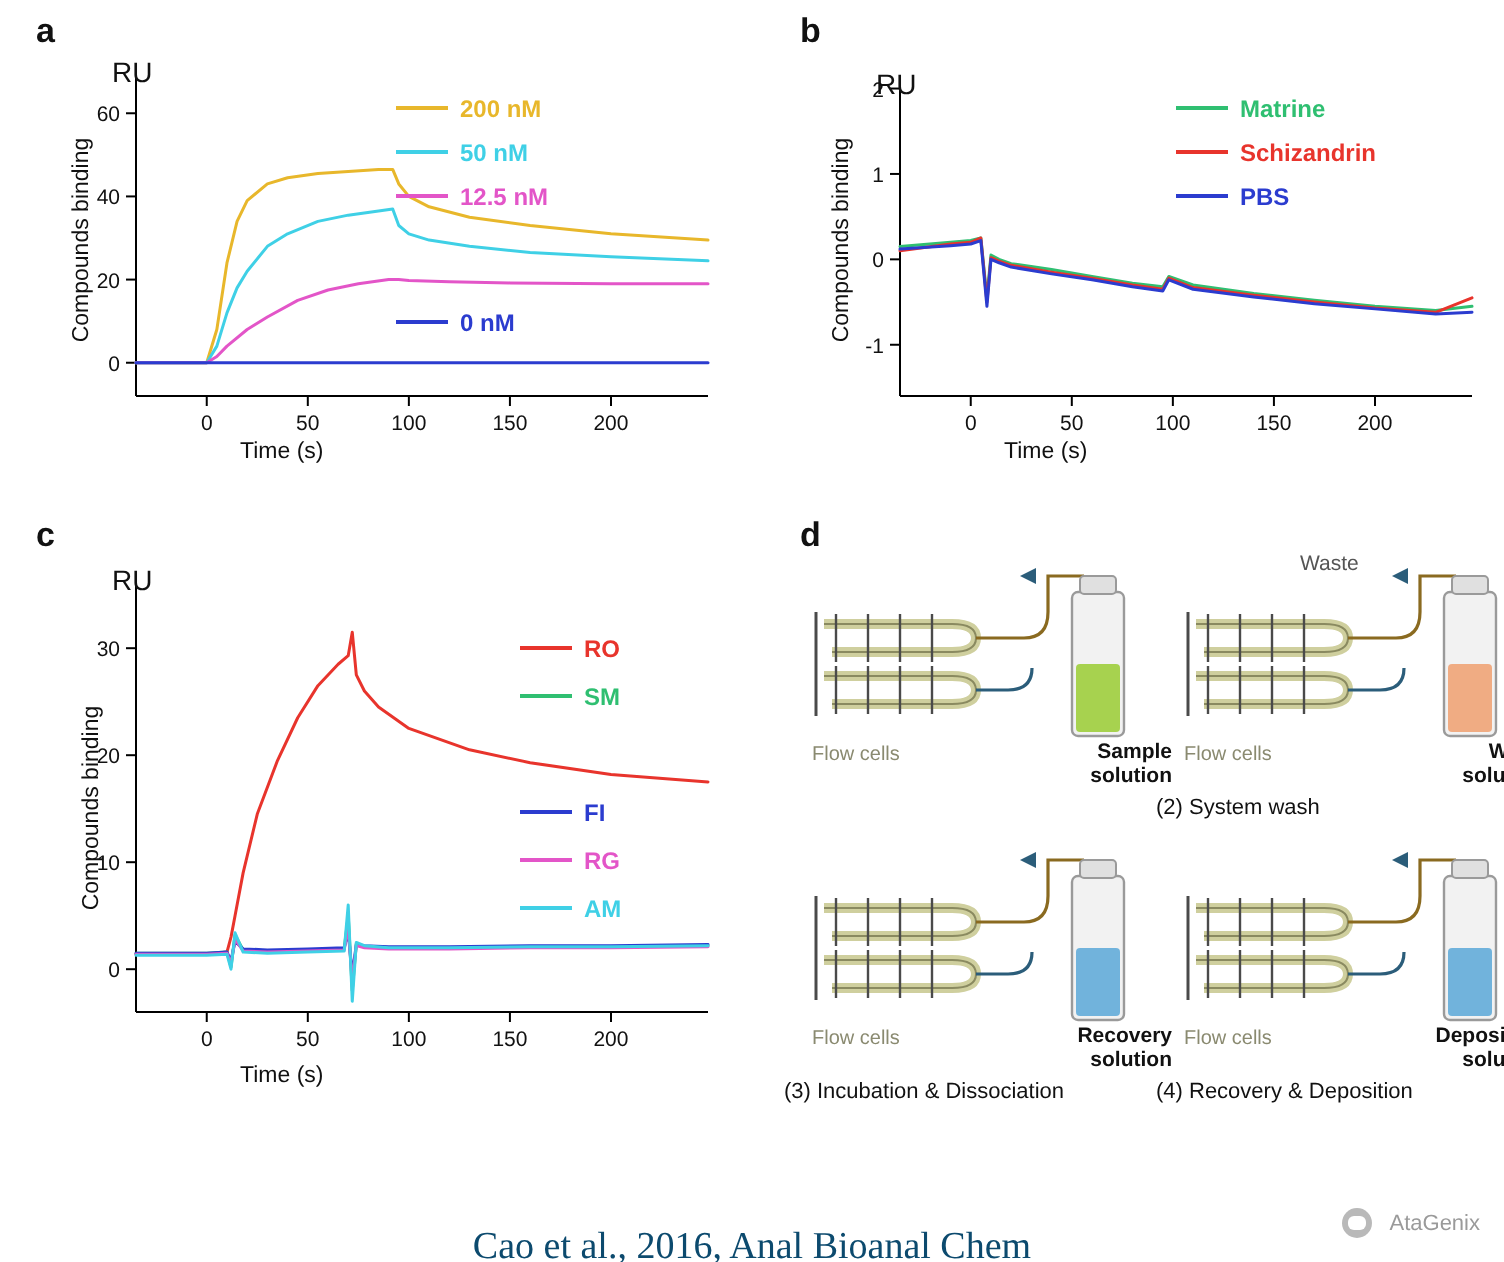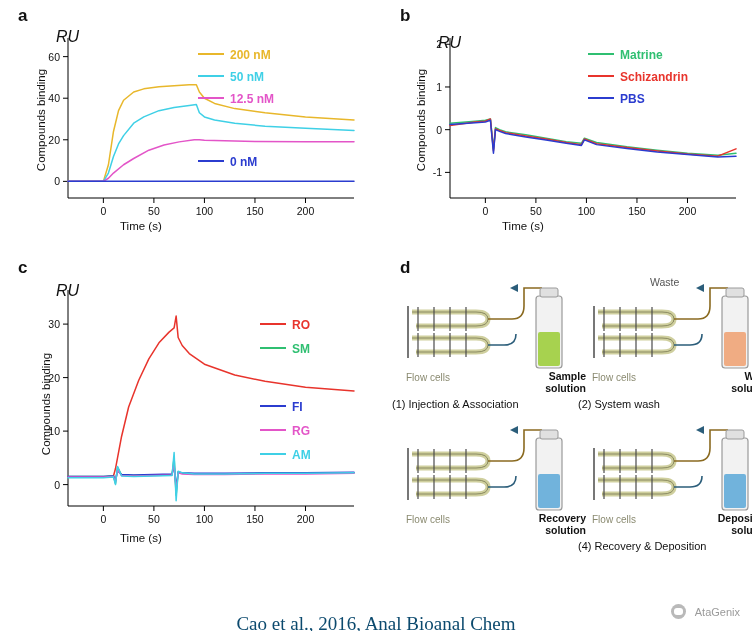--- a/index.html
+++ b/index.html
@@ -1,20 +1,20 @@
 <!DOCTYPE html>
 <html><head>
 <meta charset="utf-8">
 <style>
   html,body{margin:0;padding:0;}
   body{width:752px;height:631px;background:#ffffff;font-family:"Liberation Sans",sans-serif;overflow:hidden;position:relative;}
   .fig{position:absolute;}
   .panel-letter{font-weight:bold;font-size:17px;color:#111;}
   .axis-label{font-size:11.5px;color:#111;}
-  .ru{font-size:16px;color:#111;font-style:italic;}
+  .ru{font-size:14px;color:#111;}
   svg{display:block;}
   .caption{font-size:19px;color:#0c4a6e;font-family:"Liberation Serif",serif;margin-top:48px;}
   .dgram-sub{font-size:11px;color:#111;}
   .sol-label{font-size:10.5px;font-weight:bold;text-align:right;line-height:1.15;}
   .wm{position:absolute;display:flex;align-items:center;gap:9px;color:#9a9a9a;font-size:11px;}
   .wm-circle{width:15px;height:15px;border-radius:50%;background:#b9b9b9;position:relative;}
   .wm-circle:after{content:"";position:absolute;left:3px;top:4px;width:9px;height:7px;border-radius:3px;background:#fff;}
 </style>
 </head>
 <body>
@@ -163,21 +163,20 @@
           <line x1="16" y1="56" x2="16" y2="82" stroke="#4a4a4a" stroke-width="1.5"></line>
           <path d="M96 43 H120 Q132 43 132 30 V12 H150" fill="none" stroke="#8a6a20" stroke-width="1.6"></path>
           <path d="M96 69 H112 Q124 69 124 58" fill="none" stroke="#2b5d7a" stroke-width="1.6"></path>
           <path d="M118 12 l8 -4 v8 z" fill="#2b5d7a"></path>
           <rect x="144" y="20" width="26" height="72" rx="3" fill="#f2f2f2" stroke="#9a9a9a" stroke-width="1.2"></rect>
           <rect x="146" y="56" width="22" height="34" rx="2" fill="#9acd32" opacity="0.85"></rect>
           <rect x="148" y="12" width="18" height="9" rx="2" fill="#e0e0e0" stroke="#9a9a9a" stroke-width="1"></rect>
         </svg>
         <div style="position: absolute; left: 14px; top: 96px; font-size: 10px; color: rgb(138, 138, 112);">Flow cells</div>
         <div class="sol-label" style="position: absolute; left: 120px; top: 94px; width: 74px; color: rgb(17, 17, 17);">Sample<br>solution</div>
-        <div class="dgram-sub" style="position: absolute; left: 0px; top: 122px; width: 186px;">(1) Injection &amp; Association</div>
       </div>
       <div style="position: absolute; left: 186px; top: 0px; width: 176px; height: 138px;">
         <svg width="176" height="108">
           <path d="M20 36 H84 Q96 36 96 43 Q96 50 84 50 H24" fill="none" stroke="#cfcf9e" stroke-width="5"></path>
           <path d="M20 36 H84 Q96 36 96 43 Q96 50 84 50 H24" fill="none" stroke="#8a8a60" stroke-width="1"></path>
           <line x1="26" y1="31" x2="26" y2="55" stroke="#4a4a4a" stroke-width="1.2"></line>
           <line x1="42" y1="31" x2="42" y2="55" stroke="#4a4a4a" stroke-width="1.2"></line>
           <line x1="58" y1="31" x2="58" y2="55" stroke="#4a4a4a" stroke-width="1.2"></line>
           <line x1="74" y1="31" x2="74" y2="55" stroke="#4a4a4a" stroke-width="1.2"></line>
           <line x1="16" y1="30" x2="16" y2="56" stroke="#4a4a4a" stroke-width="1.5"></line>
@@ -218,20 +217,21 @@
           <line x1="16" y1="56" x2="16" y2="82" stroke="#4a4a4a" stroke-width="1.5"></line>
           <path d="M96 43 H120 Q132 43 132 30 V12 H150" fill="none" stroke="#8a6a20" stroke-width="1.6"></path>
           <path d="M96 69 H112 Q124 69 124 58" fill="none" stroke="#2b5d7a" stroke-width="1.6"></path>
           <path d="M118 12 l8 -4 v8 z" fill="#2b5d7a"></path>
           <rect x="144" y="20" width="26" height="72" rx="3" fill="#f2f2f2" stroke="#9a9a9a" stroke-width="1.2"></rect>
           <rect x="146" y="56" width="22" height="34" rx="2" fill="#5aa8d8" opacity="0.85"></rect>
           <rect x="148" y="12" width="18" height="9" rx="2" fill="#e0e0e0" stroke="#9a9a9a" stroke-width="1"></rect>
         </svg>
         <div style="position: absolute; left: 14px; top: 96px; font-size: 10px; color: rgb(138, 138, 112);">Flow cells</div>
         <div class="sol-label" style="position: absolute; left: 120px; top: 94px; width: 74px; color: rgb(17, 17, 17);">Recovery<br>solution</div>
+        <div class="dgram-sub" style="position: absolute; left: 0px; top: 122px; width: 186px;">(3) Incubation &amp; Dissociation</div>
       </div>
       <div style="position: absolute; left: 186px; top: 142px; width: 176px; height: 138px;">
         <svg width="176" height="108">
           <path d="M20 36 H84 Q96 36 96 43 Q96 50 84 50 H24" fill="none" stroke="#cfcf9e" stroke-width="5"></path>
           <path d="M20 36 H84 Q96 36 96 43 Q96 50 84 50 H24" fill="none" stroke="#8a8a60" stroke-width="1"></path>
           <line x1="26" y1="31" x2="26" y2="55" stroke="#4a4a4a" stroke-width="1.2"></line>
           <line x1="42" y1="31" x2="42" y2="55" stroke="#4a4a4a" stroke-width="1.2"></line>
           <line x1="58" y1="31" x2="58" y2="55" stroke="#4a4a4a" stroke-width="1.2"></line>
           <line x1="74" y1="31" x2="74" y2="55" stroke="#4a4a4a" stroke-width="1.2"></line>
           <line x1="16" y1="30" x2="16" y2="56" stroke="#4a4a4a" stroke-width="1.5"></line>

